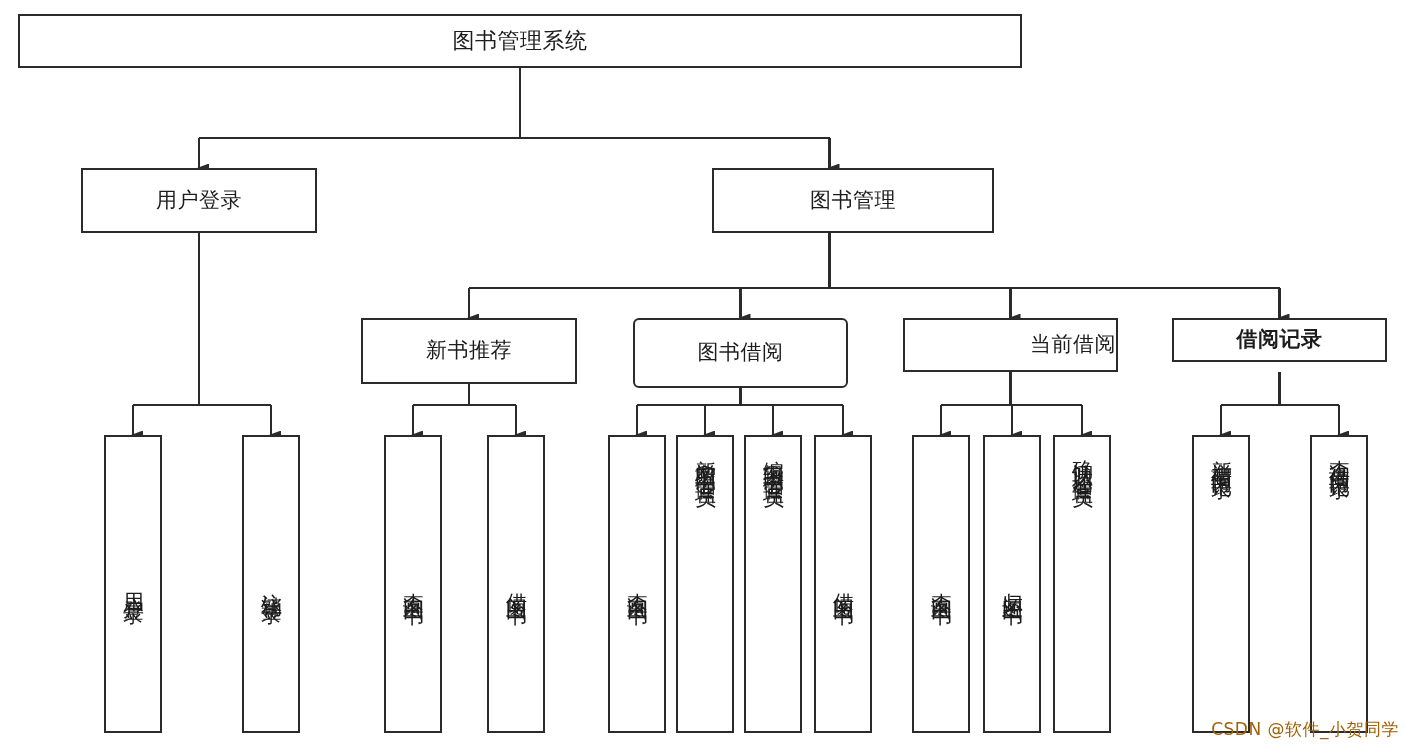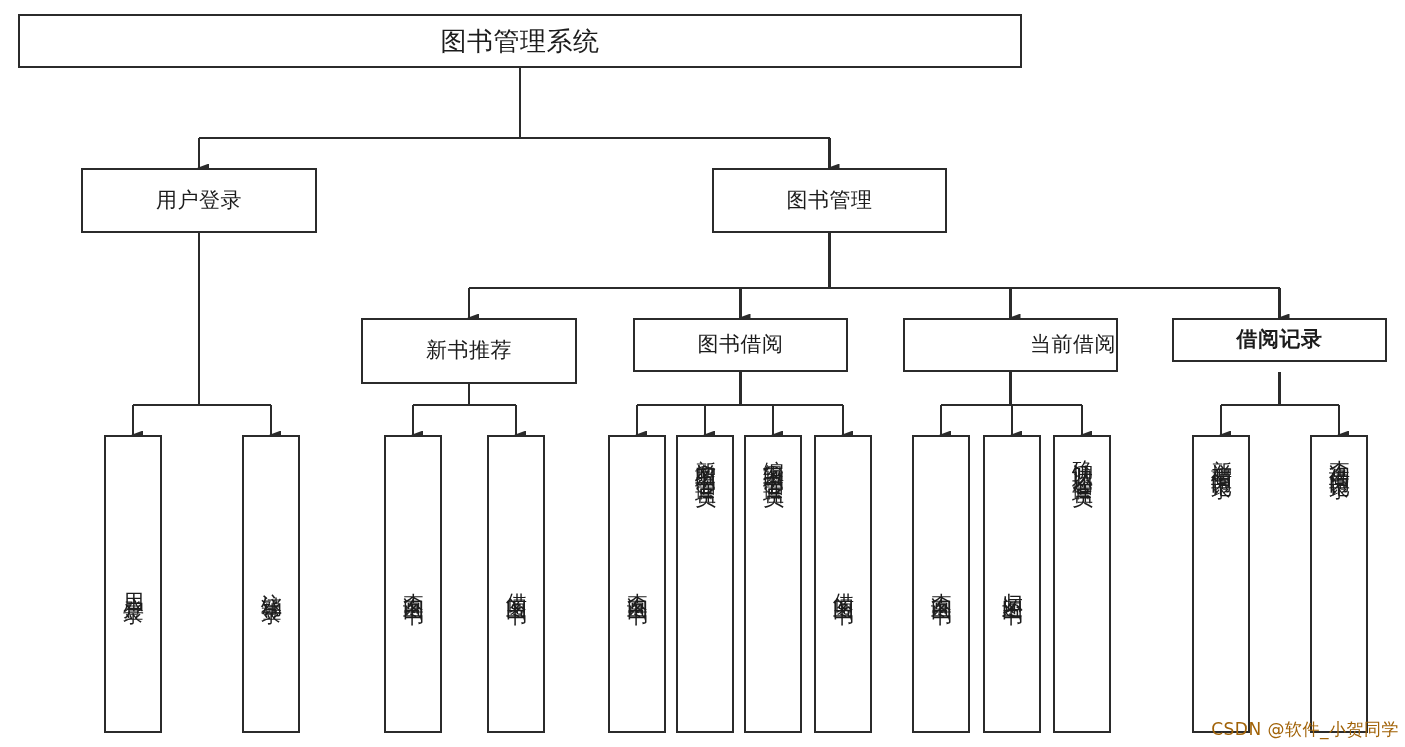--- a/index.html
+++ b/index.html
@@ -40,21 +40,21 @@
   .node .label {
     color: #1c1c1c;
     letter-spacing: 0.5px;
     white-space: nowrap;
     line-height: 1.1;
   }
   .node.horiz .label {
     font-size: 21px;
   }
   .node.root .label {
-    font-size: 26px;
+    font-size: 22px;
   }
   
   .node.vert {
     align-items: flex-start;
     justify-content: center;
     padding-top: 6px;
   }
   .node.vert .label {
     writing-mode: vertical-rl;
     text-orientation: upright;
@@ -124,27 +124,27 @@
         <line x1="1339" y1="405" x2="1339" y2="435" stroke="#2b2b2b" stroke-width="2.2" shape-rendering="crispEdges" marker-end="url(#arrowhead)"></line>
       </g>
   </svg>
   <div id="node-layer">
       <div class="node horiz root" style="left: 18px; top: 14px; width: 1004px; height: 54px;">
         <span class="label">图书管理系统</span>
       </div>
       <div class="node horiz" style="left: 81px; top: 168px; width: 236px; height: 65px;">
         <span class="label">用户登录</span>
       </div>
-      <div class="node horiz" style="left: 712px; top: 168px; width: 235px; height: 65px; align-items: center;">
+      <div class="node horiz" style="left: 712px; top: 168px; width: 282px; height: 65px; align-items: center;">
         <span class="label">图书管理</span>
       </div>
       <div class="node horiz" style="left: 361px; top: 318px; width: 216px; height: 66px;">
         <span class="label">新书推荐</span>
       </div>
-      <div class="node horiz" style="left: 633px; top: 318px; width: 215px; height: 54px;">
+      <div class="node horiz" style="left: 633px; top: 318px; width: 215px; height: 70px; border-radius: 6px;">
         <span class="label">图书借阅</span>
       </div>
       <div class="node horiz" style="left: 903px; top: 318px; width: 215px; height: 54px; justify-content: flex-end;">
         <span class="label">当前借阅</span>
       </div>
       <div class="node horiz" style="left: 1172px; top: 318px; width: 215px; height: 44px; font-weight: bold;">
         <span class="label">借阅记录</span>
       </div>
       <div class="node vert centered" style="left: 104px; top: 435px; width: 58px; height: 298px;">
         <span class="label">用户登录</span>

